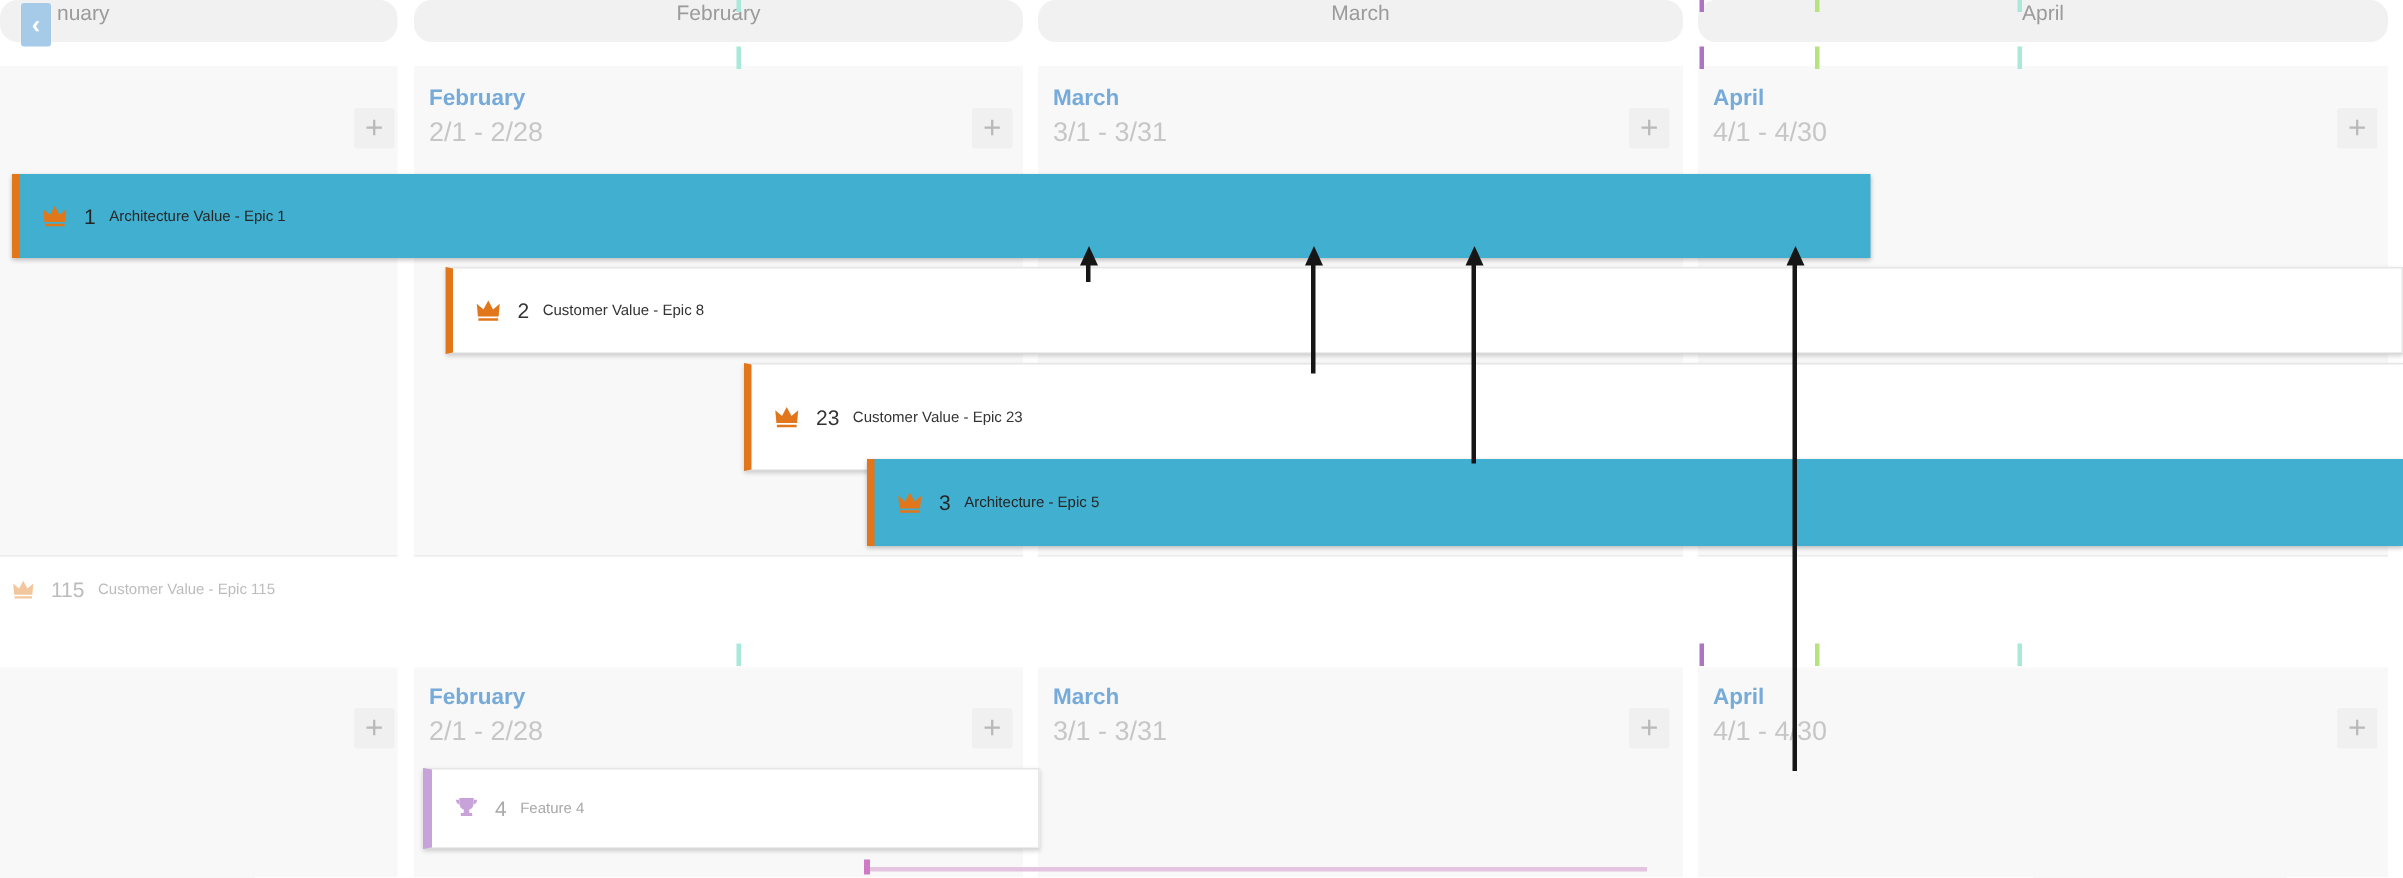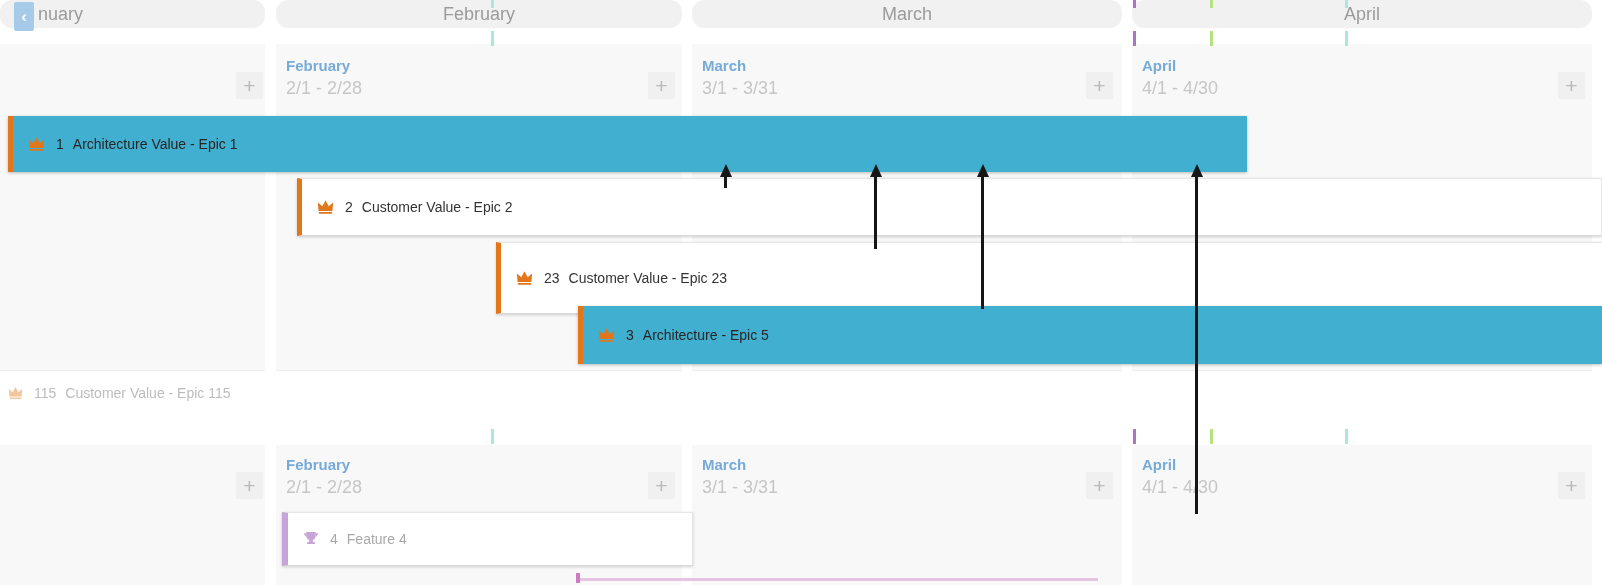--- a/index.html
+++ b/index.html
@@ -1,22 +1,22 @@
 <!DOCTYPE html>
 <html style="--teal: #41afcf; --orange: #e2761b; --purple: #7d3c98; --purple_light: #c7a3d9; --blue_month: #76aad9; --back_button_blue: #a6cbe9; --strip_bg: #f1f1f1; --lane_bg: #f8f8f8; --tick_teal: #a8e9d9; --tick_purple: #ad74c4; --tick_green: #b7e37e; --arrow_black: #161616; --text_dark: #333333; --text_muted: #9b9b9b; --crown_faded: #f3c79d; --pink_line: #e4c4e0; --pink_tick: #cf7ac4;"><head>
 <meta charset="utf-8">
 <style>
   html,body{margin:0;padding:0;background:#fff;}
   .canvas{position:relative;width:1602px;height:585px;overflow:hidden;background:#fff;
           font-family:"Liberation Sans",sans-serif;-webkit-font-smoothing:antialiased;}
 
   
   .strip-seg{position:absolute;top:0;height:28px;background:var(--strip_bg);
-             display:flex;align-items:center;justify-content:center;
-             color:var(--text_muted);font-size:18px;z-index:2;border-radius:12px;}
+             display:flex;align-items:flex-start;justify-content:center;
+             color:var(--text_muted);font-size:14px;z-index:2;border-radius:12px;}
   .strip-seg.jan{justify-content:flex-start;}
   .strip-seg.jan span{margin-left:38px;}
   .backbtn{position:absolute;left:14px;top:2px;width:20px;height:29px;background:var(--back_button_blue);
            border-radius:2px;color:#fff;font-size:17px;font-weight:bold;display:flex;align-items:center;
            justify-content:center;z-index:5;cursor:pointer;}
 
   
   .tick{position:absolute;width:3px;z-index:6;display:block;}
 
   
@@ -33,21 +33,21 @@
 
   
   .bar{position:absolute;display:flex;align-items:center;z-index:10;box-sizing:border-box;
        white-space:nowrap;overflow:hidden;cursor:pointer;}
   .bar.epic{border-left:5px solid var(--orange);}
   .bar.tealbg{background:var(--teal);box-shadow:0 1px 3px rgba(0,0,0,.25);}
   .bar.card{background:#fff;border-top:1px solid #e6e6e6;border-right:1px solid #e6e6e6;
             border-bottom:1px solid #d9d9d9;box-shadow:0 1px 3px rgba(0,0,0,.18);}
   .bar svg{margin-left:15px;flex:none;}
   .wid{margin-left:11px;font-size:14px;color:var(--text_dark);}
-  .wt{margin-left:9px;font-size:14px;color:var(--text_dark);}
+  .wt{margin-left:9px;font-size:10px;color:var(--text_dark);}
   .bar.tealbg .wid,.bar.tealbg .wt{color:#262626;}
   .bar.faded .wid,.bar.faded .wt{color:#a9a9a9;}
 
   
   .ghost{position:absolute;display:flex;align-items:center;white-space:nowrap;z-index:4;}
   .ghost .wid,.ghost .wt{color:#bcbcbc;}
 
   
   .dep{position:absolute;width:13px;display:flex;flex-direction:column;align-items:center;z-index:40;}
   .dep .head{width:0;height:0;border-left:6px solid transparent;border-right:6px solid transparent;
@@ -118,21 +118,21 @@
       </svg>
     <span class="wid">1</span>
     <span class="wt">Architecture Value - Epic 1</span>
   </div>
 
   <div class="bar epic card" style="left:297px;top:178px;width:1305px;height:58px">
     <svg viewBox="0 0 16 15" width="17" height="16">
         <path d="M1.5 11.2 L0.8 3.2 L5 6.8 L8 1.2 L11 6.8 L15.2 3.2 L14.5 11.2 Z M1.8 12.3 h12.4 v1.6 H1.8 Z" fill="#e2761b"></path>
       </svg>
     <span class="wid">2</span>
-    <span class="wt">Customer Value - Epic 2</span>
+    <span class="wt">Customer Value - Epic 8</span>
   </div>
 
   <div class="bar epic card" style="left:496px;top:242px;width:1132px;height:72px">
     <svg viewBox="0 0 16 15" width="17" height="16">
         <path d="M1.5 11.2 L0.8 3.2 L5 6.8 L8 1.2 L11 6.8 L15.2 3.2 L14.5 11.2 Z M1.8 12.3 h12.4 v1.6 H1.8 Z" fill="#e2761b"></path>
       </svg>
     <span class="wid">23</span>
     <span class="wt">Customer Value - Epic 23</span>
   </div>
 

